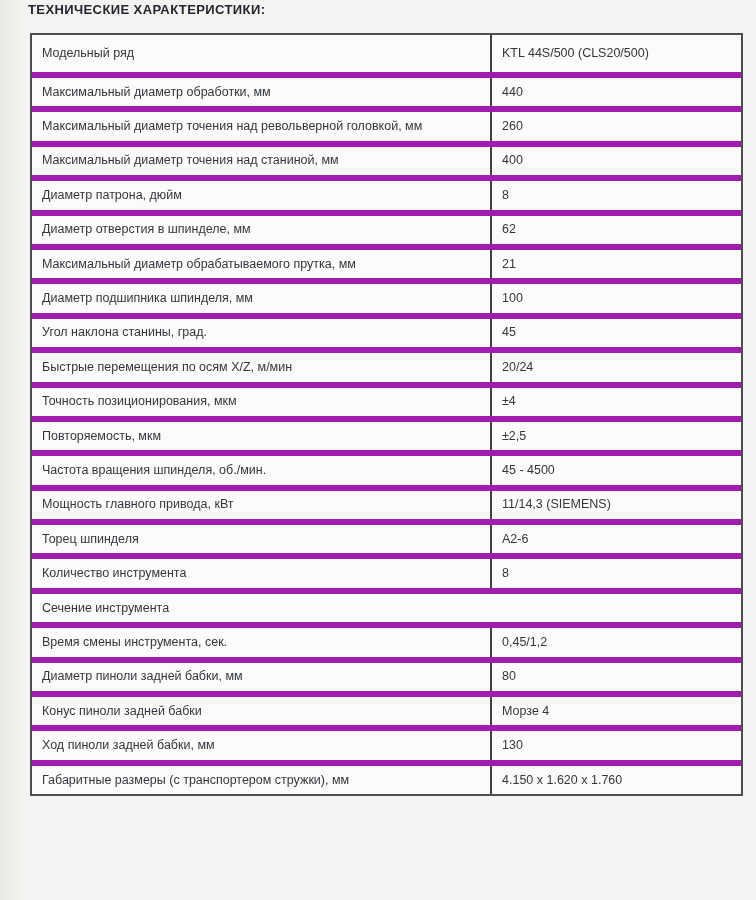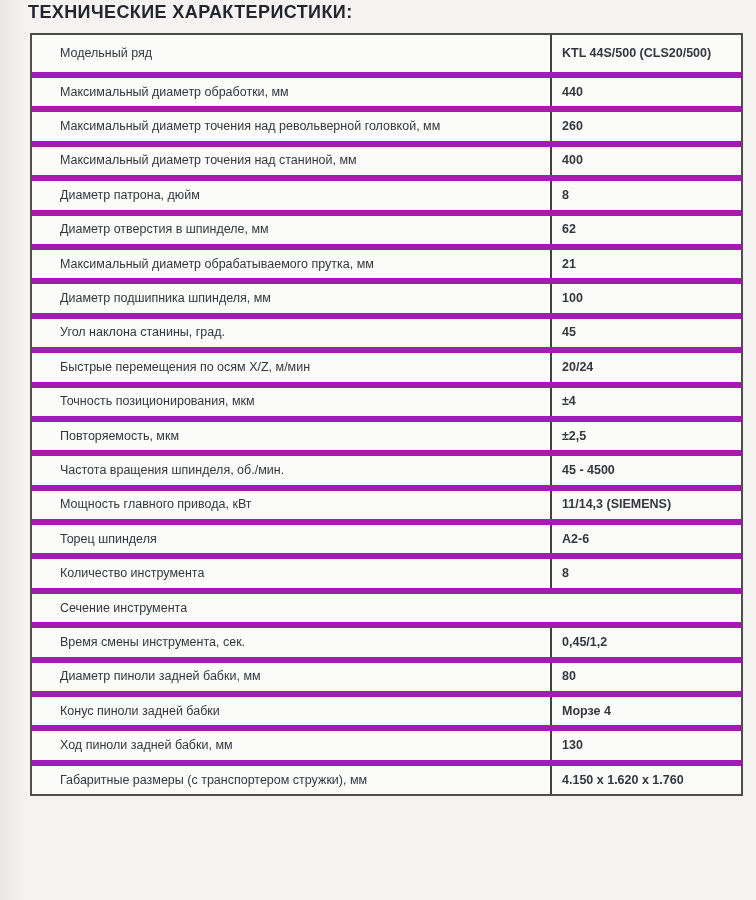--- a/index.html
+++ b/index.html
@@ -22,21 +22,21 @@
     left: 0; top: 0; bottom: 0;
     width: 28px;
     background: linear-gradient(90deg, #e9e8e5 0%, #f4f3f1 85%);
     pointer-events: none;
   }
   .title {
     position: absolute;
     left: 28px;
     top: 2px;
     margin: 0;
-    font-size: 18px;
+    font-size: 13px;
     font-weight: bold;
     letter-spacing: 0.4px;
     color: #23262e;
   }
   .spec-table {
     position: absolute;
     left: 30px;
     top: 33px;
     width: 713px;
     border: 2px solid #4d4d4d;
@@ -58,28 +58,27 @@
   .cell {
     display: flex;
     align-items: center;
     box-sizing: border-box;
     font-size: 12.5px;
     color: #33373d;
     line-height: 15px;
     white-space: pre-line;
   }
   .cell.label {
-    width: 518px;
-    padding: 4px 8px 4px 28px;
+    width: 458px;
+    padding: 4px 8px 4px 10px;
   }
   .cell.value {
     flex: 1;
     border-left: 2px solid #414141;
     padding: 4px 12px 4px 10px;
-    font-weight: bold;
   }
 </style>
 </head>
 <body>
 
 <div class="page">
   <h1 class="title">ТЕХНИЧЕСКИЕ ХАРАКТЕРИСТИКИ:</h1>
 
   <div class="spec-table">
 

